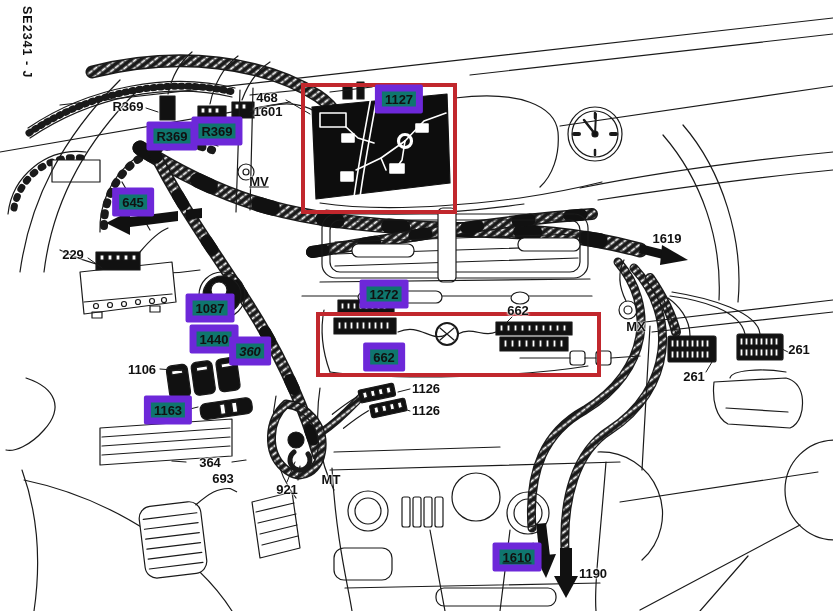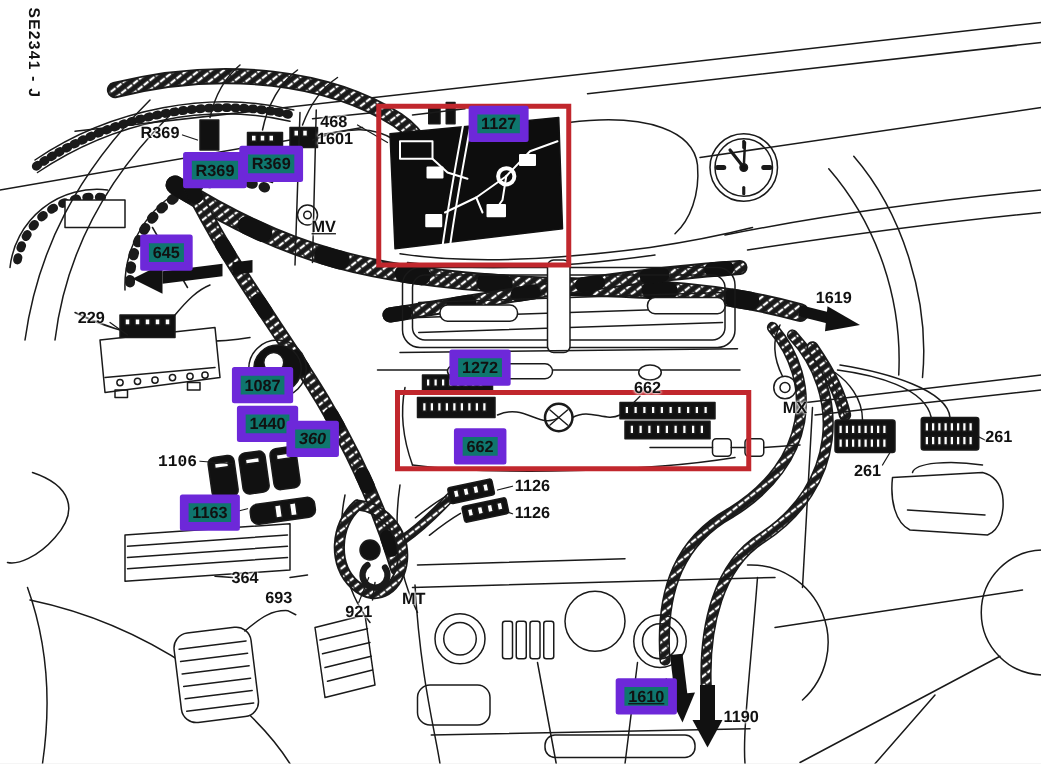--- a/index.html
+++ b/index.html
@@ -439,27 +439,27 @@
       <div class="lbl boxed" style="left: 133px; top: 202px;">645</div>
       <div class="lbl" style="left: 73px; top: 254px;">229</div>
       <div class="lbl boxed" style="left: 210px; top: 264px; margin-top: 44px;">1087</div>
       <div class="lbl boxed" style="left: 384px; top: 294px;">1272</div>
       <div class="lbl" style="left: 518px; top: 310px;">662</div>
       <div class="lbl" style="left: 667px; top: 238px;">1619</div>
       <div class="lbl" style="left: 636px; top: 326px;">MX</div>
       <div class="lbl boxed" style="left: 214px; top: 339px;">1440</div>
       <div class="lbl boxed" style="left: 250px; top: 351px; font-style: italic;">360</div>
       <div class="lbl boxed" style="left: 384px; top: 357px;">662</div>
-      <div class="lbl" style="left: 142px; top: 369px; font-family: Liberation Mono, monospace;">1106</div>
+      <div class="lbl" style="left: 142px; top: 369px;">1106</div>
       <div class="lbl" style="left: 694px; top: 376px;">261</div>
       <div class="lbl" style="left: 799px; top: 349px;">261</div>
       <div class="lbl boxed" style="left: 168px; top: 410px;">1163</div>
       <div class="lbl" style="left: 426px; top: 388px;">1126</div>
       <div class="lbl" style="left: 426px; top: 410px;">1126</div>
-      <div class="lbl" style="left: 196px; top: 462px;">364</div>
+      <div class="lbl" style="left: 210px; top: 462px;">364</div>
       <div class="lbl" style="left: 210px; top: 478px; margin-left: 13px;">693</div>
       <div class="lbl" style="left: 287px; top: 489px;">921</div>
       <div class="lbl" style="left: 331px; top: 479px;">MT</div>
       <div class="lbl boxed" style="left: 517px; top: 557px; text-decoration: underline;">1610</div>
       <div class="lbl" style="left: 593px; top: 573px;">1190</div>
     </div>
 
   <div id="figure-ref">SE2341 - J</div>
 </div>
 

